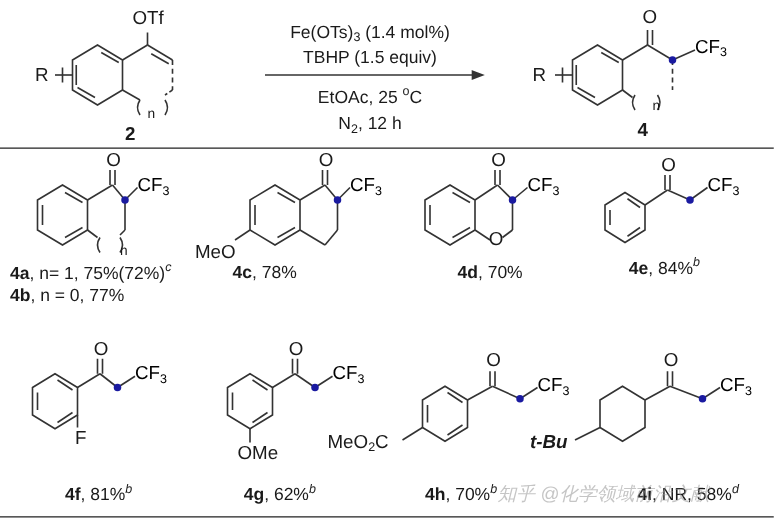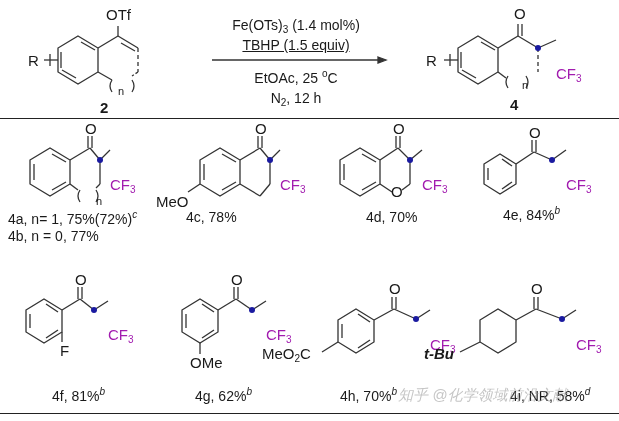--- a/index.html
+++ b/index.html
@@ -1,26 +1,26 @@
 <!DOCTYPE html>
 <html><head>
 <meta charset="utf-8">
 <style>
   html, body { margin: 0; padding: 0; background: #ffffff; }
   body { width: 619px; height: 421px; position: relative; overflow: hidden;
          font-family: "Liberation Sans", sans-serif; color: #1a1a1a; }
   svg { position: absolute; left: 0; top: 0; }
   .lbl { position: absolute; font-size: 14px; white-space: nowrap; line-height: 1; }
-  .lbl b { font-weight: normal; }
+  .lbl b { font-weight: bold; }
   .sup { font-size: 10px; font-style: italic; vertical-align: 6px; }
   .cond { position: absolute; font-size: 14px; text-align: center; width: 200px; white-space: nowrap; }
   .sub { font-size: 10px; vertical-align: -3px; }
   .supn { font-size: 10px; vertical-align: 6px; }
   .atom { position: absolute; font-size: 15px; line-height: 1; white-space: nowrap; }
-  .cf3 { color: #a21caf; margin-top: 36px; }
+  .cf3 { color: #000000; }
   .wm { position: absolute; font-size: 15px; color: rgba(150,150,150,0.55); white-space: nowrap; }
   .rule { position: absolute; left: 0; width: 619px; height: 1px; background: #222; }
 </style>
 </head>
 <body>
 
 <svg width="619" height="421" viewBox="0 0 619 421">
   <g stroke="#333" stroke-width="1.3" fill="none">
 
     <polygon points="78,36 98,48 98,72 78,84 58,72 58,48"></polygon>
@@ -164,21 +164,21 @@
       <circle cx="562" cy="319" r="3"></circle>
   </g>
 </svg>
 
 <span class="atom" style="left:106px;top:7px;">OTf</span>
 <span class="atom" style="left:28px;top:53px;">R</span>
 <span class="atom" style="left:118px;top:86px;font-size:11px;">n</span>
 <span class="atom" style="left:100px;top:100px;font-weight:bold;">2</span>
 
 <div class="cond" style="left:196px;top:17px;"><span>Fe(OTs)</span><span class="sub">3</span><span> (1.4 mol%)</span></div>
-<div class="cond" style="left:196px;top:37px;text-decoration:underline;">TBHP (1.5 equiv)</div>
+<div class="cond" style="left:196px;top:37px;">TBHP (1.5 equiv)</div>
 <div class="cond" style="left:196px;top:68px;"><span>EtOAc, 25 </span><span class="supn">o</span><span>C</span></div>
 <div class="cond" style="left:196px;top:90px;"><span>N</span><span class="sub">2</span><span>, 12 h</span></div>
 
 <span class="atom" style="left:514px;top:6px;">O</span>
 <span class="atom cf3" style="left:556px;top:30px;"><span>CF</span><span class="sub">3</span></span>
 <span class="atom" style="left:426px;top:53px;">R</span>
 <span class="atom" style="left:522px;top:80px;font-size:11px;">n</span>
 <span class="atom" style="left:510px;top:97px;font-weight:bold;">4</span>
 
 <div class="rule" style="top:118px;"></div>

